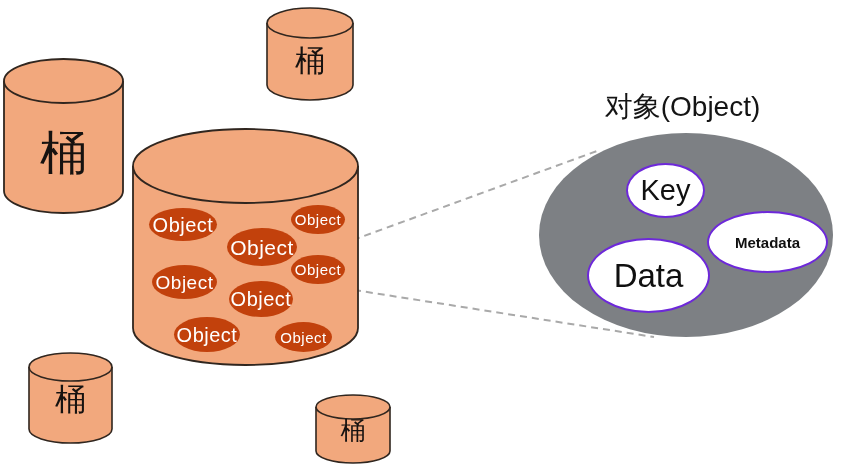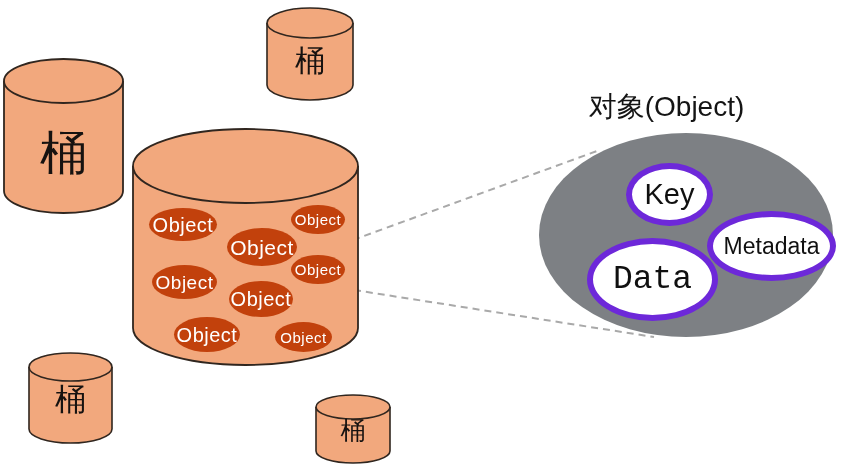--- a/index.html
+++ b/index.html
@@ -42,21 +42,21 @@
     white-space: nowrap;
   }
   .detail-ellipse {
     position: absolute;
     background: #7d8084;
     border-radius: 50%;
   }
   .inner-ellipse {
     position: absolute;
     background: #ffffff;
-    border: 6px solid #6d28d9;
+    border: 2px solid #6d28d9;
     border-radius: 50%;
     display: flex;
     align-items: center;
     justify-content: center;
     color: #101010;
     line-height: 1;
   }
   .connector-layer {
     position: absolute;
     left: 0; top: 0;
@@ -104,21 +104,21 @@
 
   <div class="obj" style="left:149px; top:208px; width:68px; height:33px; font-size:20px;">Object</div>
   <div class="obj" style="left:227px; top:228px; width:70px; height:38px; font-size:21px;">Object</div>
   <div class="obj" style="left:291px; top:205px; width:54px; height:29px; font-size:15px;">Object</div>
   <div class="obj" style="left:291px; top:255px; width:54px; height:29px; font-size:15px;">Object</div>
   <div class="obj" style="left:152px; top:265px; width:65px; height:34px; font-size:19px;">Object</div>
   <div class="obj" style="left:229px; top:281px; width:64px; height:36px; font-size:20px;">Object</div>
   <div class="obj" style="left:174px; top:317px; width:66px; height:35px; font-size:20px;">Object</div>
   <div class="obj" style="left:275px; top:322px; width:57px; height:30px; font-size:15px;">Object</div>
 
-  <div class="detail-title" style="left:549px; top:90px; width:235px; height:34px; font-size:28px;">对象(Object)</div>
+  <div class="detail-title" style="left:565px; top:90px; width:235px; height:34px; font-size:28px;">对象(Object)</div>
 
   <div class="detail-ellipse" style="left:539px; top:133px; width:294px; height:204px;"></div>
 
   <div class="inner-ellipse" style="left:626px; top:163px; width:75px; height:51px; font-size:29px;">Key</div>
-  <div class="inner-ellipse" style="left:707px; top:211px; width:117px; height:58px; font-size:23px;">Metadata</div>
-  <div class="inner-ellipse" style="left:587px; top:238px; width:119px; height:71px; font-size:33px;font-family:Liberation Mono, monospace;">Data</div>
+  <div class="inner-ellipse" style="left:707px; top:211px; width:117px; height:58px; font-size:15px;font-weight:bold;">Metadata</div>
+  <div class="inner-ellipse" style="left:587px; top:238px; width:119px; height:71px; font-size:33px;">Data</div>
 
 </div>
 
 </body></html>

